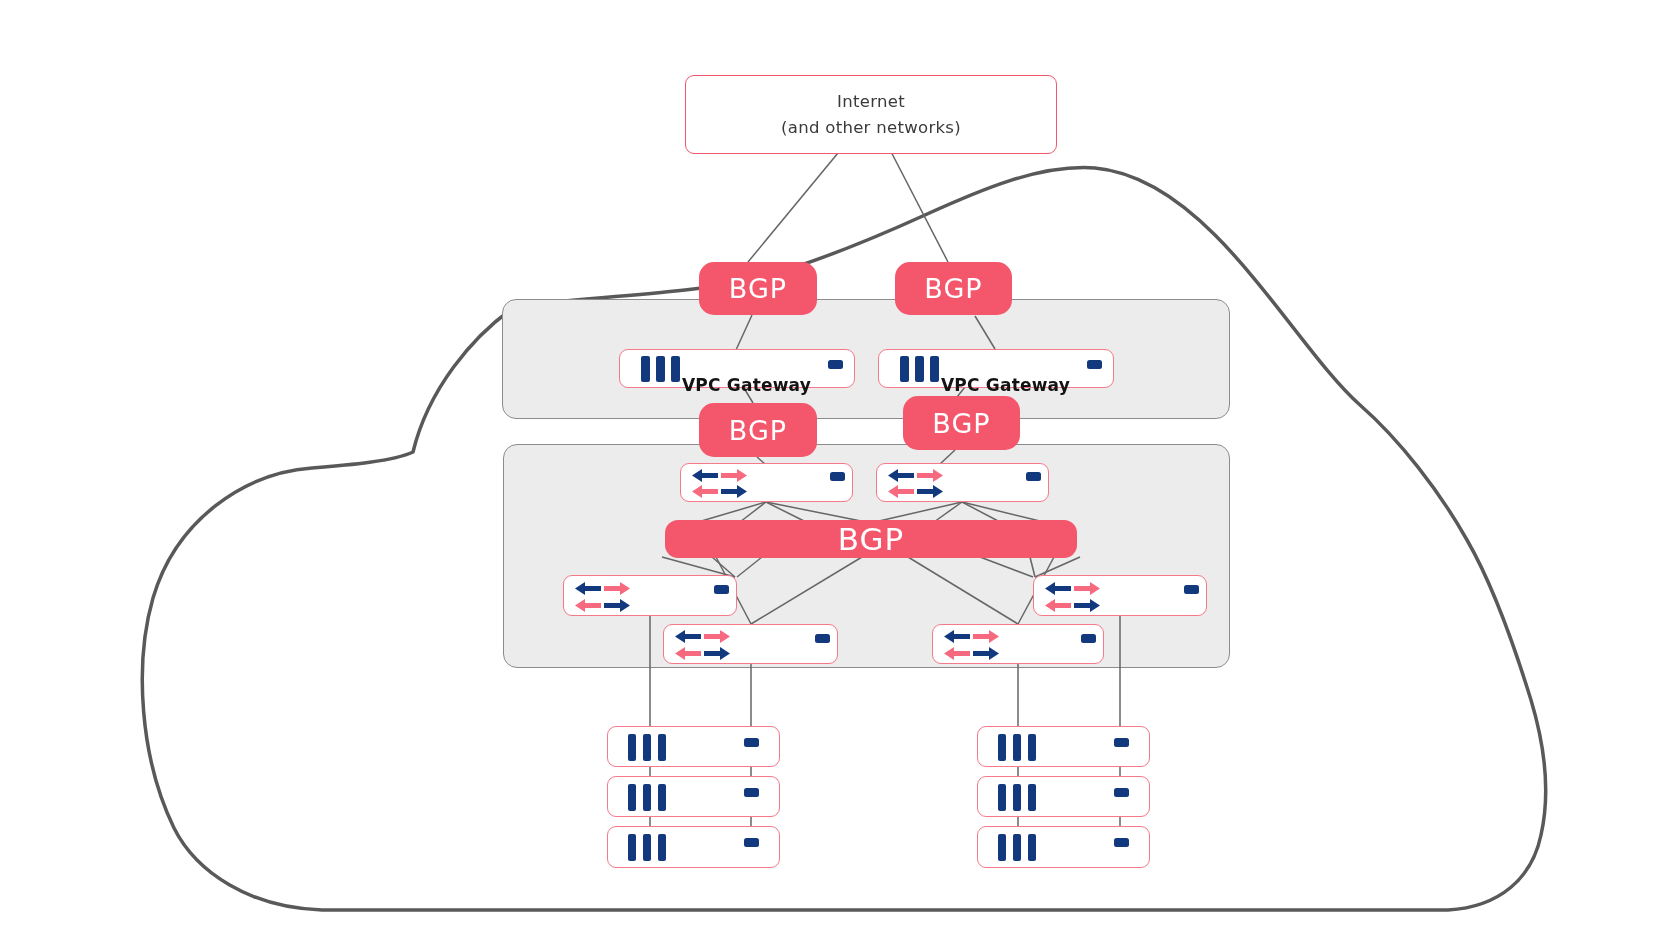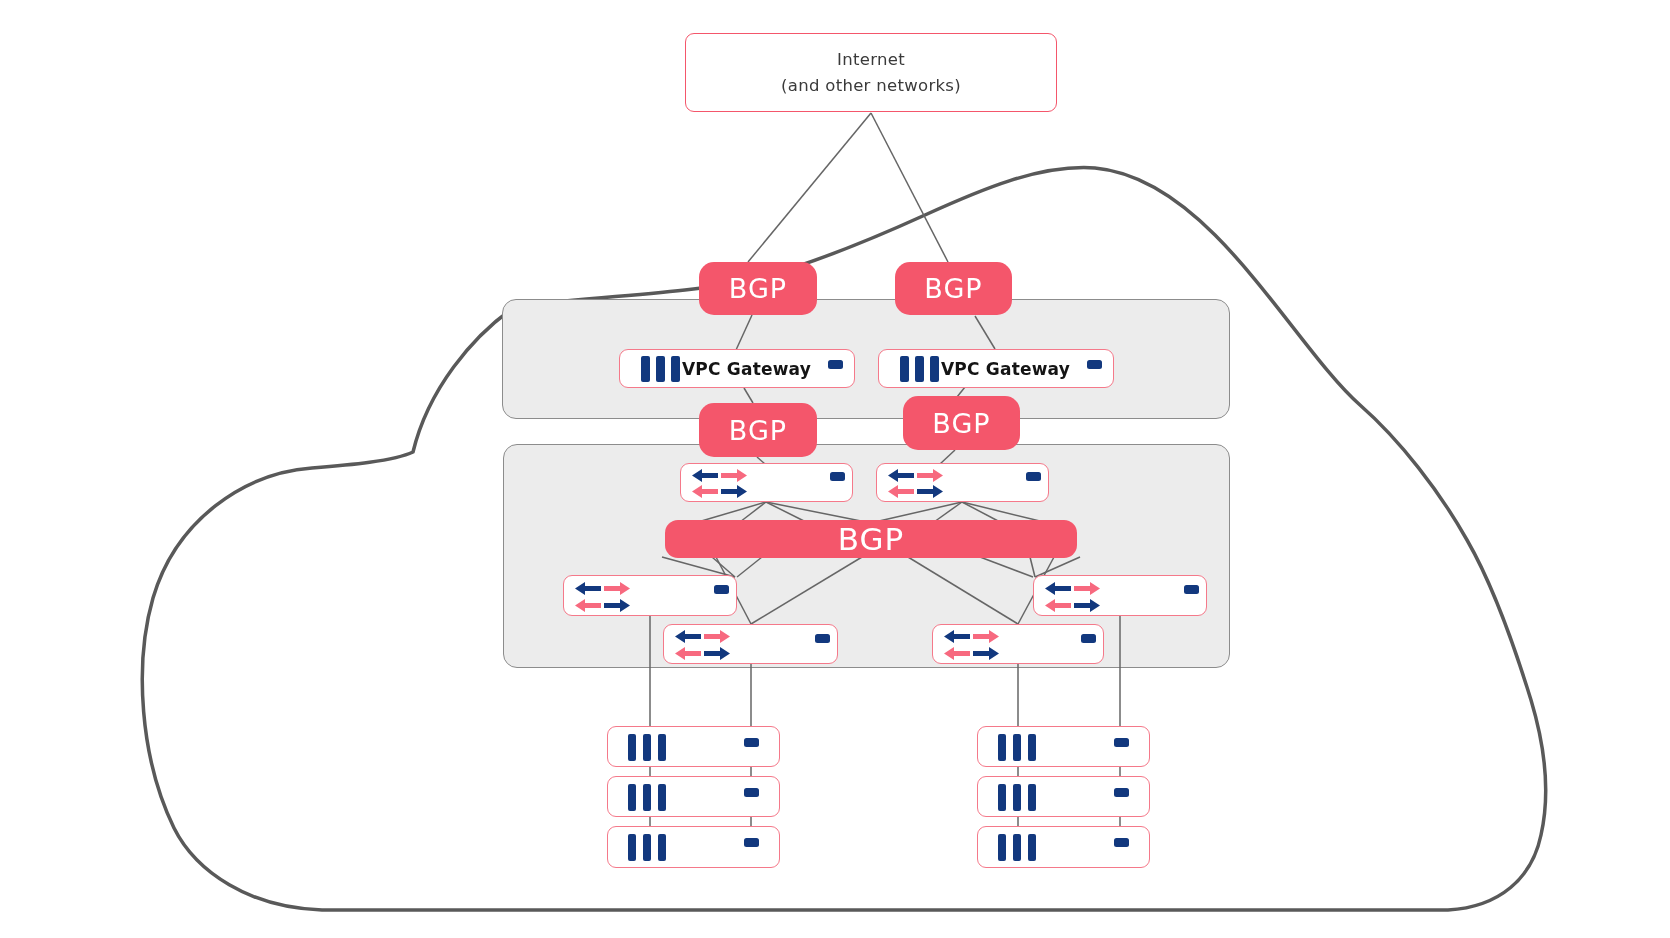--- a/index.html
+++ b/index.html
@@ -11,30 +11,30 @@
 
   .pbox{position:absolute;background:#fff;border:1.6px solid #F5798A;border-radius:9px;box-sizing:border-box;}
 
   .badge{position:absolute;background:#F4566B;color:#fff;border-radius:15px;
          display:flex;align-items:center;justify-content:center;
          font-weight:400;font-size:27px;letter-spacing:1px;box-sizing:border-box;}
   .badge.bar{font-size:31px;border-radius:13px;}
 
   .internet{position:absolute;background:#fff;border:1.6px solid #F4566B;border-radius:9px;
             display:flex;flex-direction:column;align-items:center;justify-content:center;
-            color:#3A3A3A;font-size:16.5px;line-height:1.55;letter-spacing:.3px;box-sizing:border-box;}
+            color:#3A3A3A;font-size:16.5px;line-height:1.55;letter-spacing:.3px;box-sizing:border-box;margin-top:42px;}
 
   .led{position:absolute;width:15px;height:9px;background:#12387E;border-radius:2.5px;}
 
   .bars{position:absolute;display:flex;}
   .bars i{display:block;background:#12387E;border-radius:2px;}
   .bars.vpc i{width:9px;height:26px;margin-right:6px;}
   .bars.srv i{width:8px;height:27px;margin-right:7px;}
 
-  .vpclabel{position:absolute;left:62px;top:0;height:100%;display:flex;align-items:center;
+  .vpclabel{position:absolute;left:62px;top:16px;height:100%;display:flex;align-items:center;
             font-weight:700;font-size:17px;color:#141414;letter-spacing:.2px;}
 
   .arrowrow{position:absolute;display:flex;gap:3px;}
   .ar{display:block;}
 </style>
 </head>
 <body>
 
 <div id="canvas">
 

